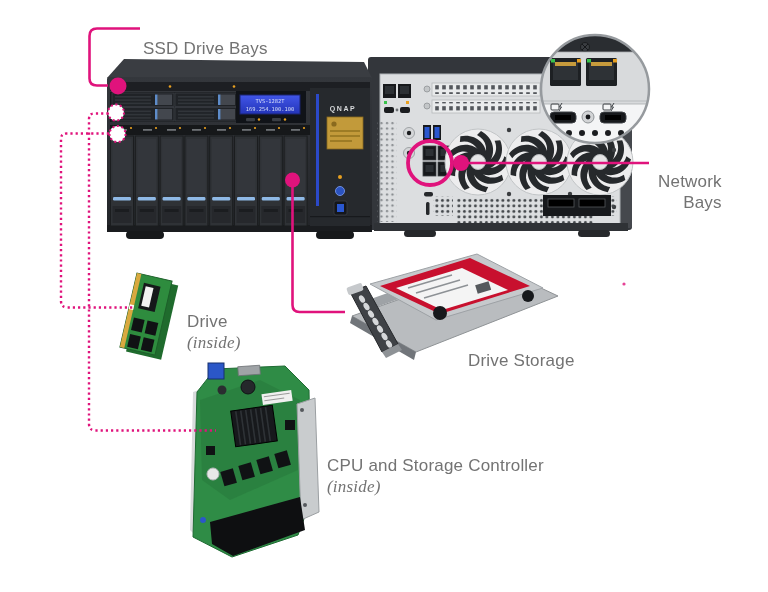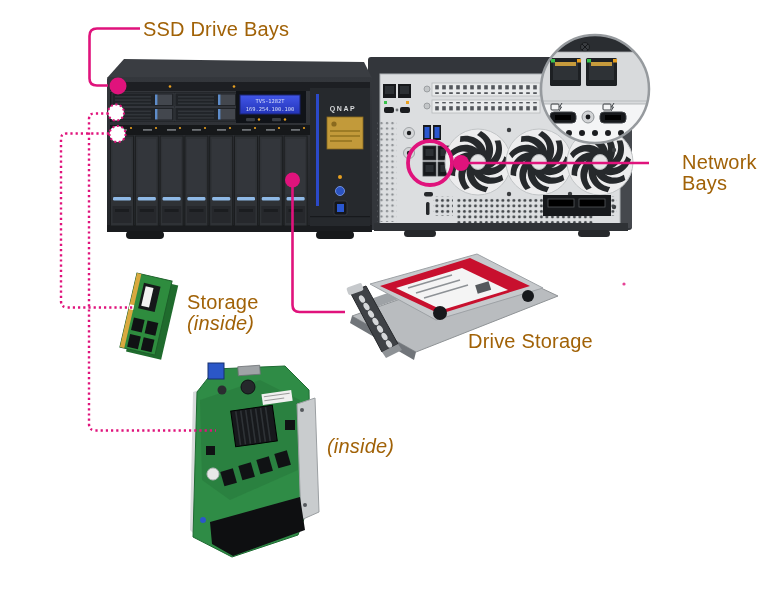--- a/index.html
+++ b/index.html
@@ -1,21 +1,21 @@
 <!DOCTYPE html>
 <html><head>
 <meta charset="utf-8">
 <style>
   html,body{margin:0;padding:0;background:#fff;}
   .canvas{position:relative;width:768px;height:592px;background:#ffffff;
           font-family:"Liberation Sans",sans-serif;overflow:hidden;}
   .canvas svg.scene{position:absolute;left:0;top:0;}
-  .callout-label{position:absolute;color:#a16207;font-size:20px;line-height:21px;
-                 letter-spacing:.2px;white-space:nowrap;}
-  .callout-label .sub{font-style:italic;}
+  .callout-label{position:absolute;color:#737373;font-size:17px;line-height:21px;
+                 letter-spacing:.2px;white-space:nowrap;margin-top:19px;}
+  .callout-label .sub{font-style:italic;font-family:Liberation Serif, serif;}
   .lcd-text{font-family:"DejaVu Sans Mono",monospace;fill:#d6defa;}
   .brand-text{font-family:"Liberation Sans",sans-serif;font-weight:bold;fill:#d8dadc;
               letter-spacing:1.6px;}
 </style>
 </head>
 <body>
 
 <div class="canvas">
 
 <svg class="scene" width="768" height="592" viewBox="0 0 768 592">
@@ -409,29 +409,30 @@
     <path d="M 108.5 113.5 L 94 113.5 Q 89 113.5 89 119 L 89 424 Q 89 430.5 95.5 430.5 L 216 430.5"></path>
     <path d="M 109 133.5 L 66.5 133.5 Q 61 133.5 61 139 L 61 301 Q 61 307.5 67.5 307.5 L 133 307.5"></path>
   </g>
   <circle cx="116" cy="112.5" r="8" fill="#ffffff" stroke="#e0137c" stroke-width="2" stroke-dasharray="2 2.6"></circle>
   <circle cx="117.5" cy="134" r="8" fill="#ffffff" stroke="#e0137c" stroke-width="2" stroke-dasharray="2 2.6"></circle>
   <circle cx="624" cy="284" r="1.6" fill="#e0137c" opacity="0.8"></circle>
 </svg>
 
 <div class="callout-label" style="left:143px;top:19px;">SSD Drive Bays</div>
 
-<div class="callout-label" style="left:682px;top:152px;">
+<div class="callout-label" style="left:658px;top:152px;text-align:right;">
   <div>Network</div>
   <div>Bays</div>
 </div>
 
 <div class="callout-label" style="left:187px;top:292px;">
-  <div>Storage</div>
+  <div>Drive</div>
   <div class="sub">(inside)</div>
 </div>
 
 <div class="callout-label" style="left:468px;top:331px;">Drive Storage</div>
 
 <div class="callout-label" style="left:327px;top:436px;">
+  <div>CPU and Storage Controller</div>
   <div class="sub">(inside)</div>
 </div>
 
 </div>
 
 </body></html>

